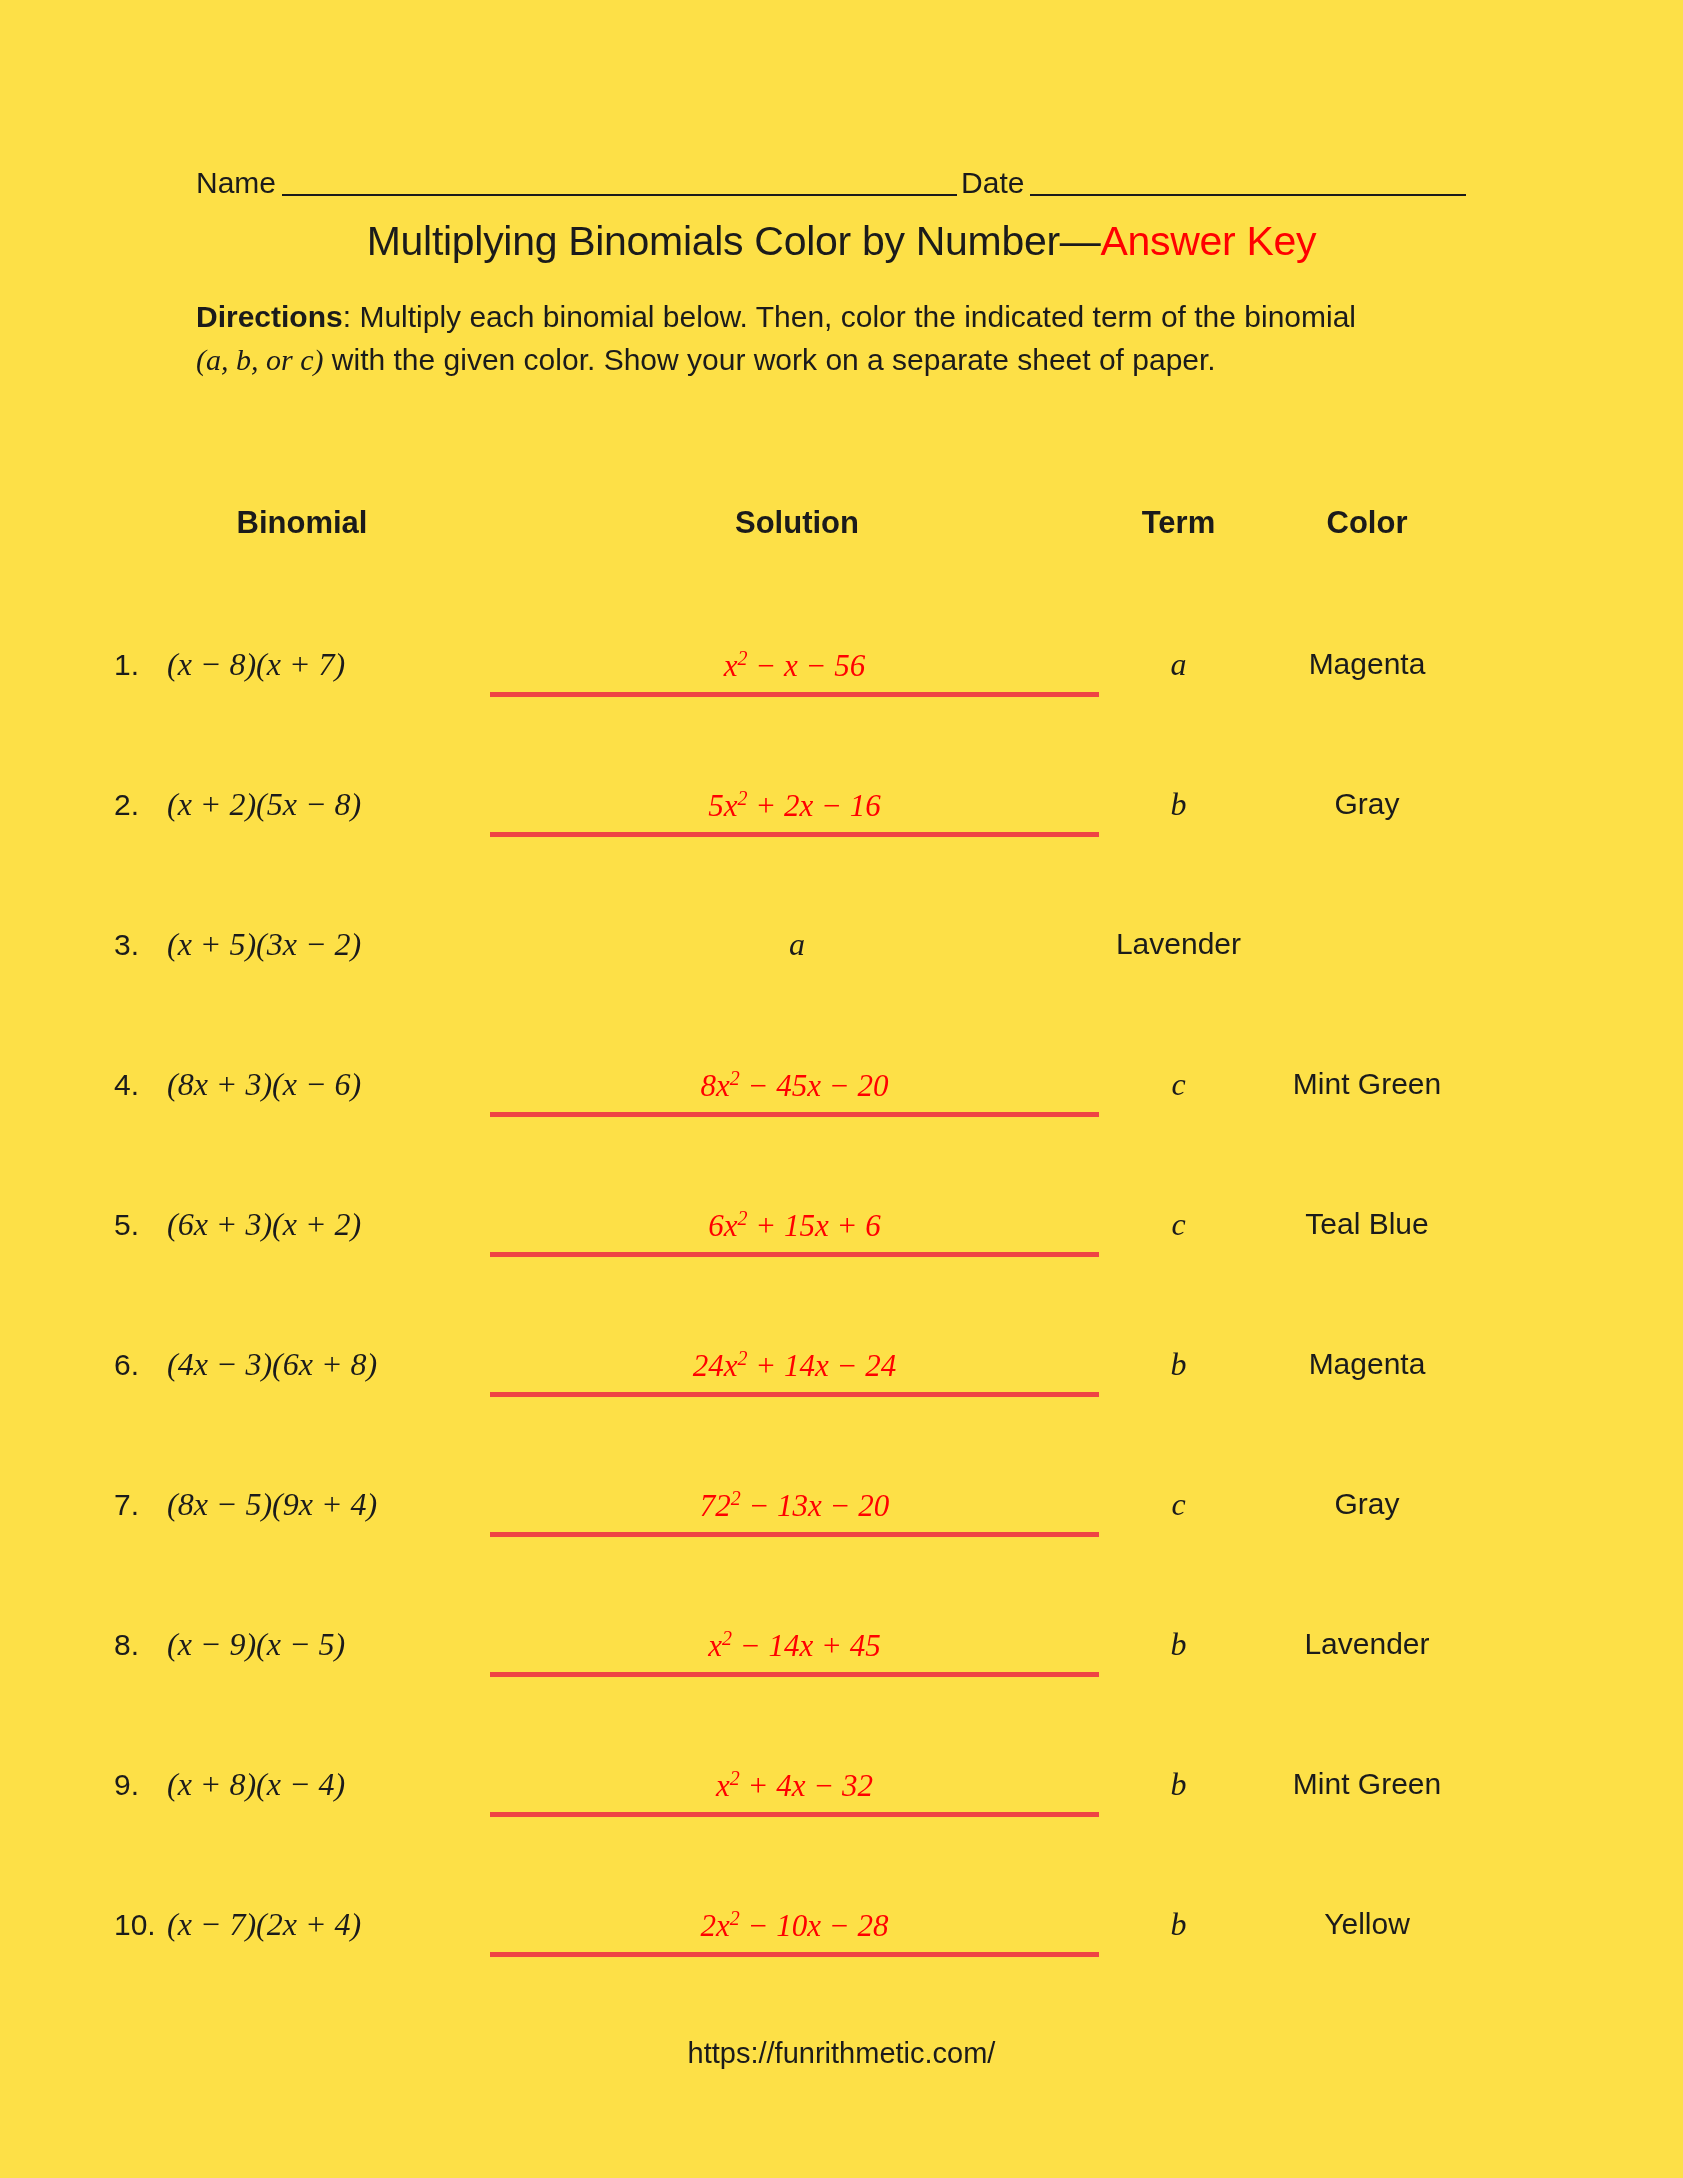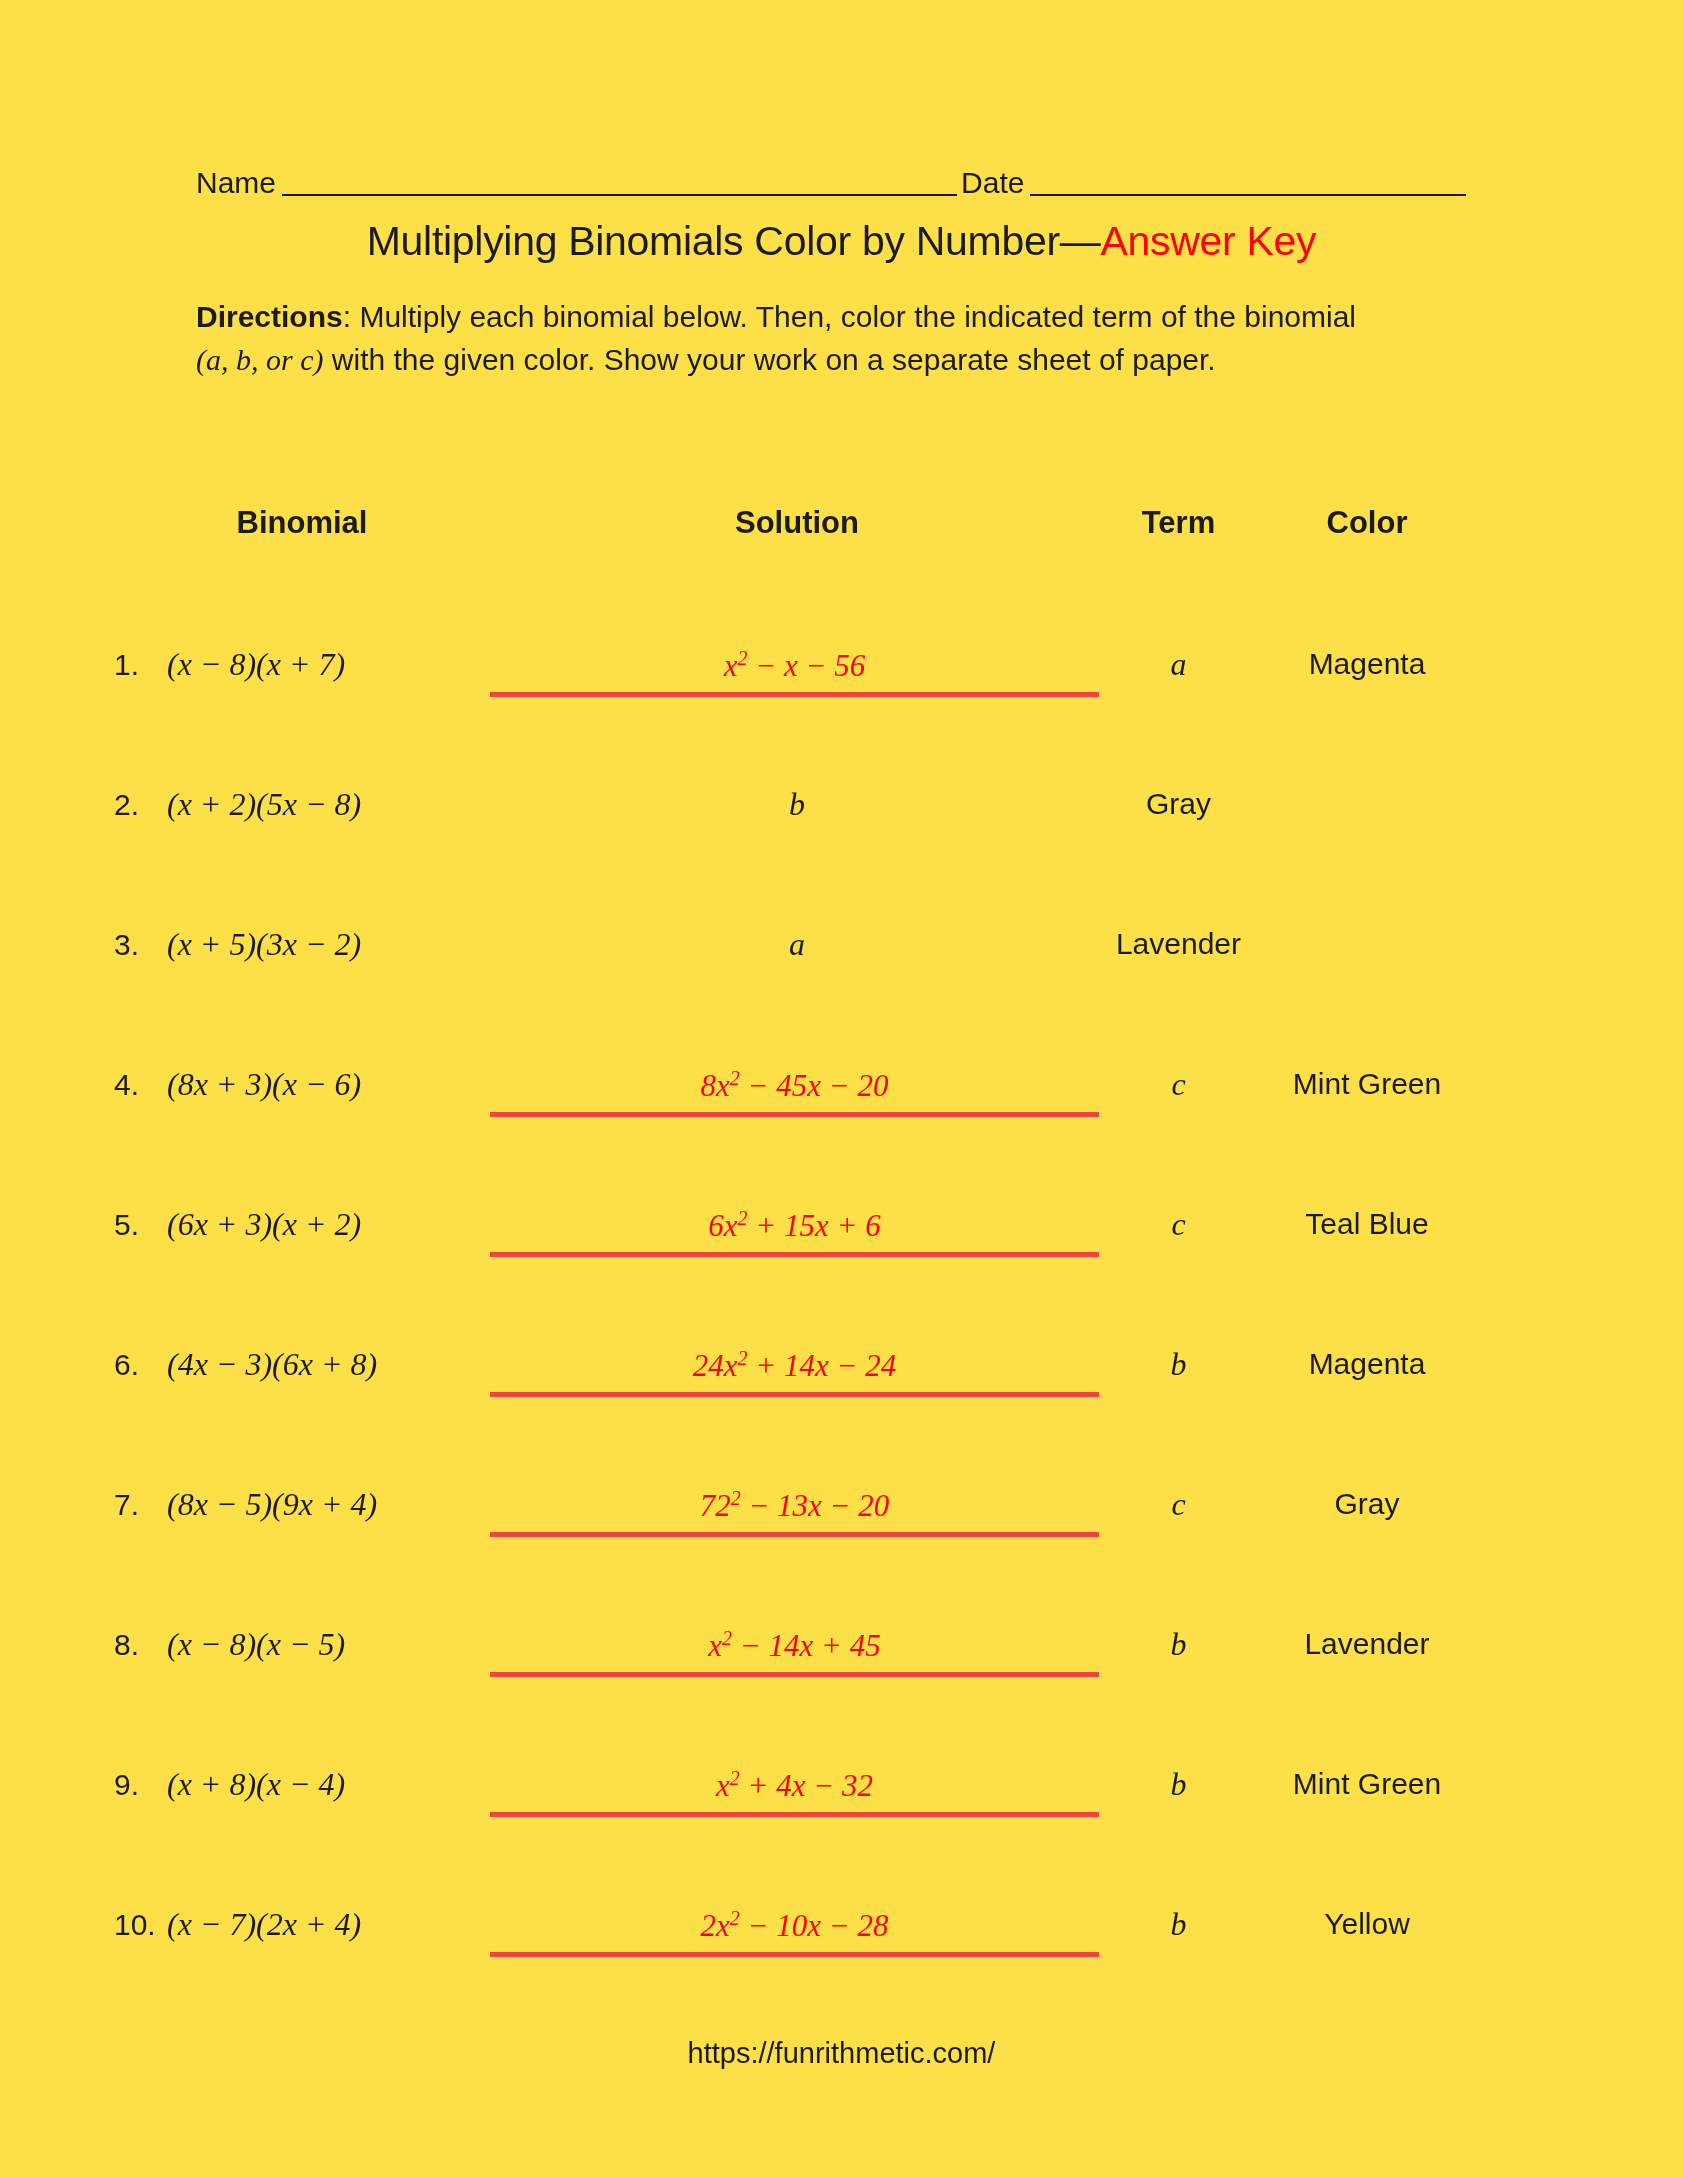--- a/index.html
+++ b/index.html
@@ -150,20 +150,25 @@
       </div>
       <div class="c-term expr">a</div>
       <div class="c-color">Magenta</div>
     </div>
 
     <div class="grid-row trow">
       <div class="c-binomial">
         <span class="num">2.</span>
         <span class="expr">(x + 2)(5x − 8)</span>
       </div>
+      <div class="c-solution">
+        <div class="sol-line">
+          <span class="sol"><span>5x</span><sup>2</sup><span> + 2x − 16</span></span>
+        </div>
+      </div>
       <div class="c-term expr">b</div>
       <div class="c-color">Gray</div>
     </div>
 
     <div class="grid-row trow">
       <div class="c-binomial">
         <span class="num">3.</span>
         <span class="expr">(x + 5)(3x − 2)</span>
       </div>
       <div class="c-term expr">a</div>
@@ -222,21 +227,21 @@
           <span class="sol"><span>72</span><sup>2</sup><span> − 13x − 20</span></span>
         </div>
       </div>
       <div class="c-term expr">c</div>
       <div class="c-color">Gray</div>
     </div>
 
     <div class="grid-row trow">
       <div class="c-binomial">
         <span class="num">8.</span>
-        <span class="expr">(x − 8)(x − 5)</span>
+        <span class="expr">(x − 9)(x − 5)</span>
       </div>
       <div class="c-solution">
         <div class="sol-line">
           <span class="sol"><span>x</span><sup>2</sup><span> − 14x + 45</span></span>
         </div>
       </div>
       <div class="c-term expr">b</div>
       <div class="c-color">Lavender</div>
     </div>
 

